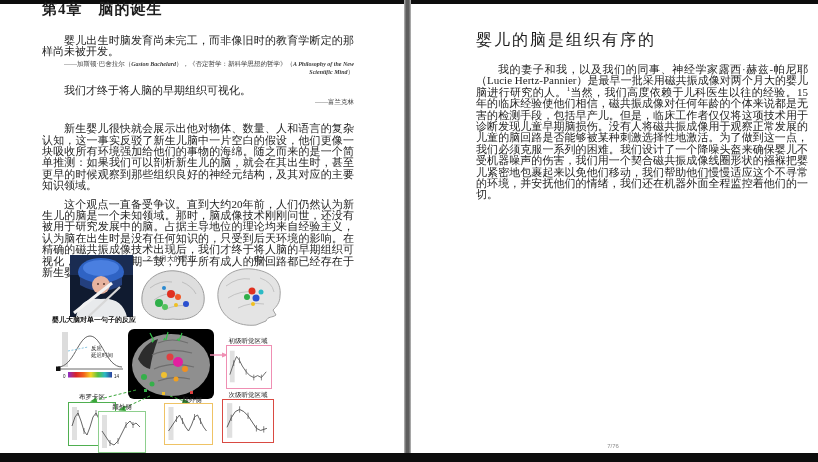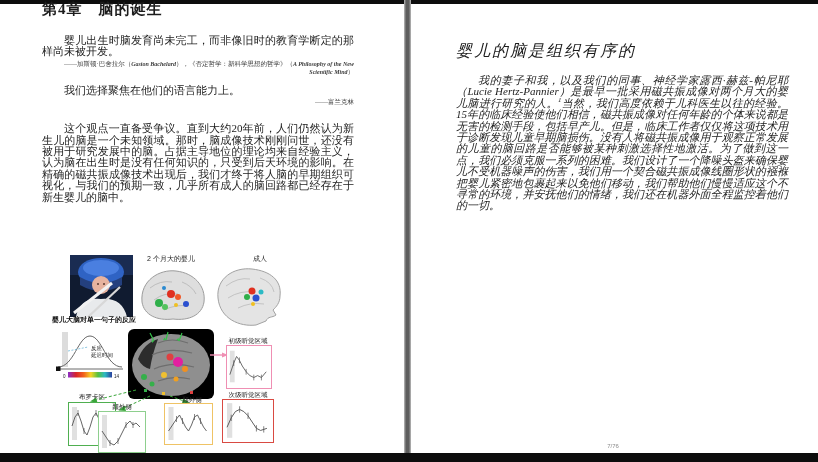--- a/index.html
+++ b/index.html
@@ -4,21 +4,21 @@
 <style>
   html,body{margin:0;padding:0;background:#000;}
   .screen{position:relative;width:818px;height:462px;background:#fff;overflow:hidden;
           font-family:"Liberation Serif","DejaVu Serif",serif;color:#1c1c1c;}
   .letterbox-top{position:absolute;left:0;top:0;width:818px;height:4px;background:#0d0d0d;}
   .letterbox-bottom{position:absolute;left:0;bottom:0;width:818px;height:9px;background:#0d0d0d;}
   .gutter{position:absolute;left:404px;top:0;width:7px;height:462px;
           background:linear-gradient(90deg,#bdbdbd,#5e5e5e 30%,#5e5e5e 70%,#bdbdbd);}
   .page{position:absolute;top:0;}
   .page-left{left:42px;width:312px;}
-  .page-right{left:456px;width:332px;padding-top:41px;font-style:italic;}
+  .page-right{left:476px;width:332px;padding-top:30px;}
   .chapter-title{font-size:15px;font-weight:bold;letter-spacing:1px;margin:0 0 16px 0;}
   .section-heading{font-size:16px;font-weight:normal;letter-spacing:2px;margin:0 0 13px 0;}
   .body-text p{font-size:11px;line-height:11.4px;text-align:justify;text-indent:2em;
                margin:0 0 7px 0;}
   p.epigraph{margin-bottom:2px;}
   .attr{font-size:6.5px;line-height:8px;text-align:right;color:#3a3a3a;margin:0 0 9px 0;}
   .attr .en{font-weight:bold;font-style:italic;font-size:6px;}
   sup.note{font-size:7px;line-height:0;vertical-align:super;}
   .para-gap{height:8px;}
   
@@ -41,23 +41,24 @@
 </head>
 <body>
 
 <div class="screen">
   <div class="letterbox-top"></div>
 
   <div class="page page-left body-text">
     <h1 class="chapter-title">第4章　脑的诞生</h1>
     <p class="epigraph">婴儿出生时脑发育尚未完工，而非像旧时的教育学断定的那样尚未被开发。</p>
     <div class="attr"><span>——加斯顿·巴舍拉尔（</span><span class="en">Gaston Bachelard</span><span>），《否定哲学：新科学思想的哲学》（</span><span class="en">A Philosophy of the New Scientific Mind</span><span>）</span></div>
-    <p class="epigraph">我们选择聚焦在他们的语言能力上。</p>
+    <p class="epigraph">我们才终于将人脑的早期组织可视化。</p>
     <div class="attr">——富兰克林</div>
     <div class="para-gap"></div>
+    <p>新生婴儿很快就会展示出他对物体、数量、人和语言的复杂认知，这一事实反驳了新生儿脑中一片空白的假设，他们更像一块吸收所有环境强加给他们的事物的海绵。随之而来的是一个简单推测：如果我们可以剖析新生儿的脑，就会在其出生时，甚至更早的时候观察到那些组织良好的神经元结构，及其对应的主要知识领域。</p>
     <p>这个观点一直备受争议。直到大约20年前，人们仍然认为新生儿的脑是一个未知领域。那时，脑成像技术刚刚问世，还没有被用于研究发展中的脑。占据主导地位的理论均来自经验主义，认为脑在出生时是没有任何知识的，只受到后天环境的影响。在精确的磁共振成像技术出现后，我们才终于将人脑的早期组织可视化，与我们的预期一致，几乎所有成人的脑回路都已经存在于新生婴儿的脑中。</p>
   </div>
 
   <div class="page page-right body-text">
     <h2 class="section-heading">婴儿的脑是组织有序的</h2>
     <p><span>我的妻子和我，以及我们的同事、神经学家露西·赫兹-帕尼耶（Lucie Hertz-Pannier）是最早一批采用磁共振成像对两个月大的婴儿脑进行研究的人。</span><sup class="note">1</sup><span>当然，我们高度依赖于儿科医生以往的经验。15年的临床经验使他们相信，磁共振成像对任何年龄的个体来说都是无害的检测手段，包括早产儿。但是，临床工作者仅仅将这项技术用于诊断发现儿童早期脑损伤。没有人将磁共振成像用于观察正常发展的儿童的脑回路是否能够被某种刺激选择性地激活。为了做到这一点，我们必须克服一系列的困难。我们设计了一个降噪头盔来确保婴儿不受机器噪声的伤害，我们用一个契合磁共振成像线圈形状的襁褓把婴儿紧密地包裹起来以免他们移动，我们帮助他们慢慢适应这个不寻常的环境，并安抚他们的情绪，我们还在机器外面全程监控着他们的一切。</span></p>
   </div>
 
   <div class="figure">
 

